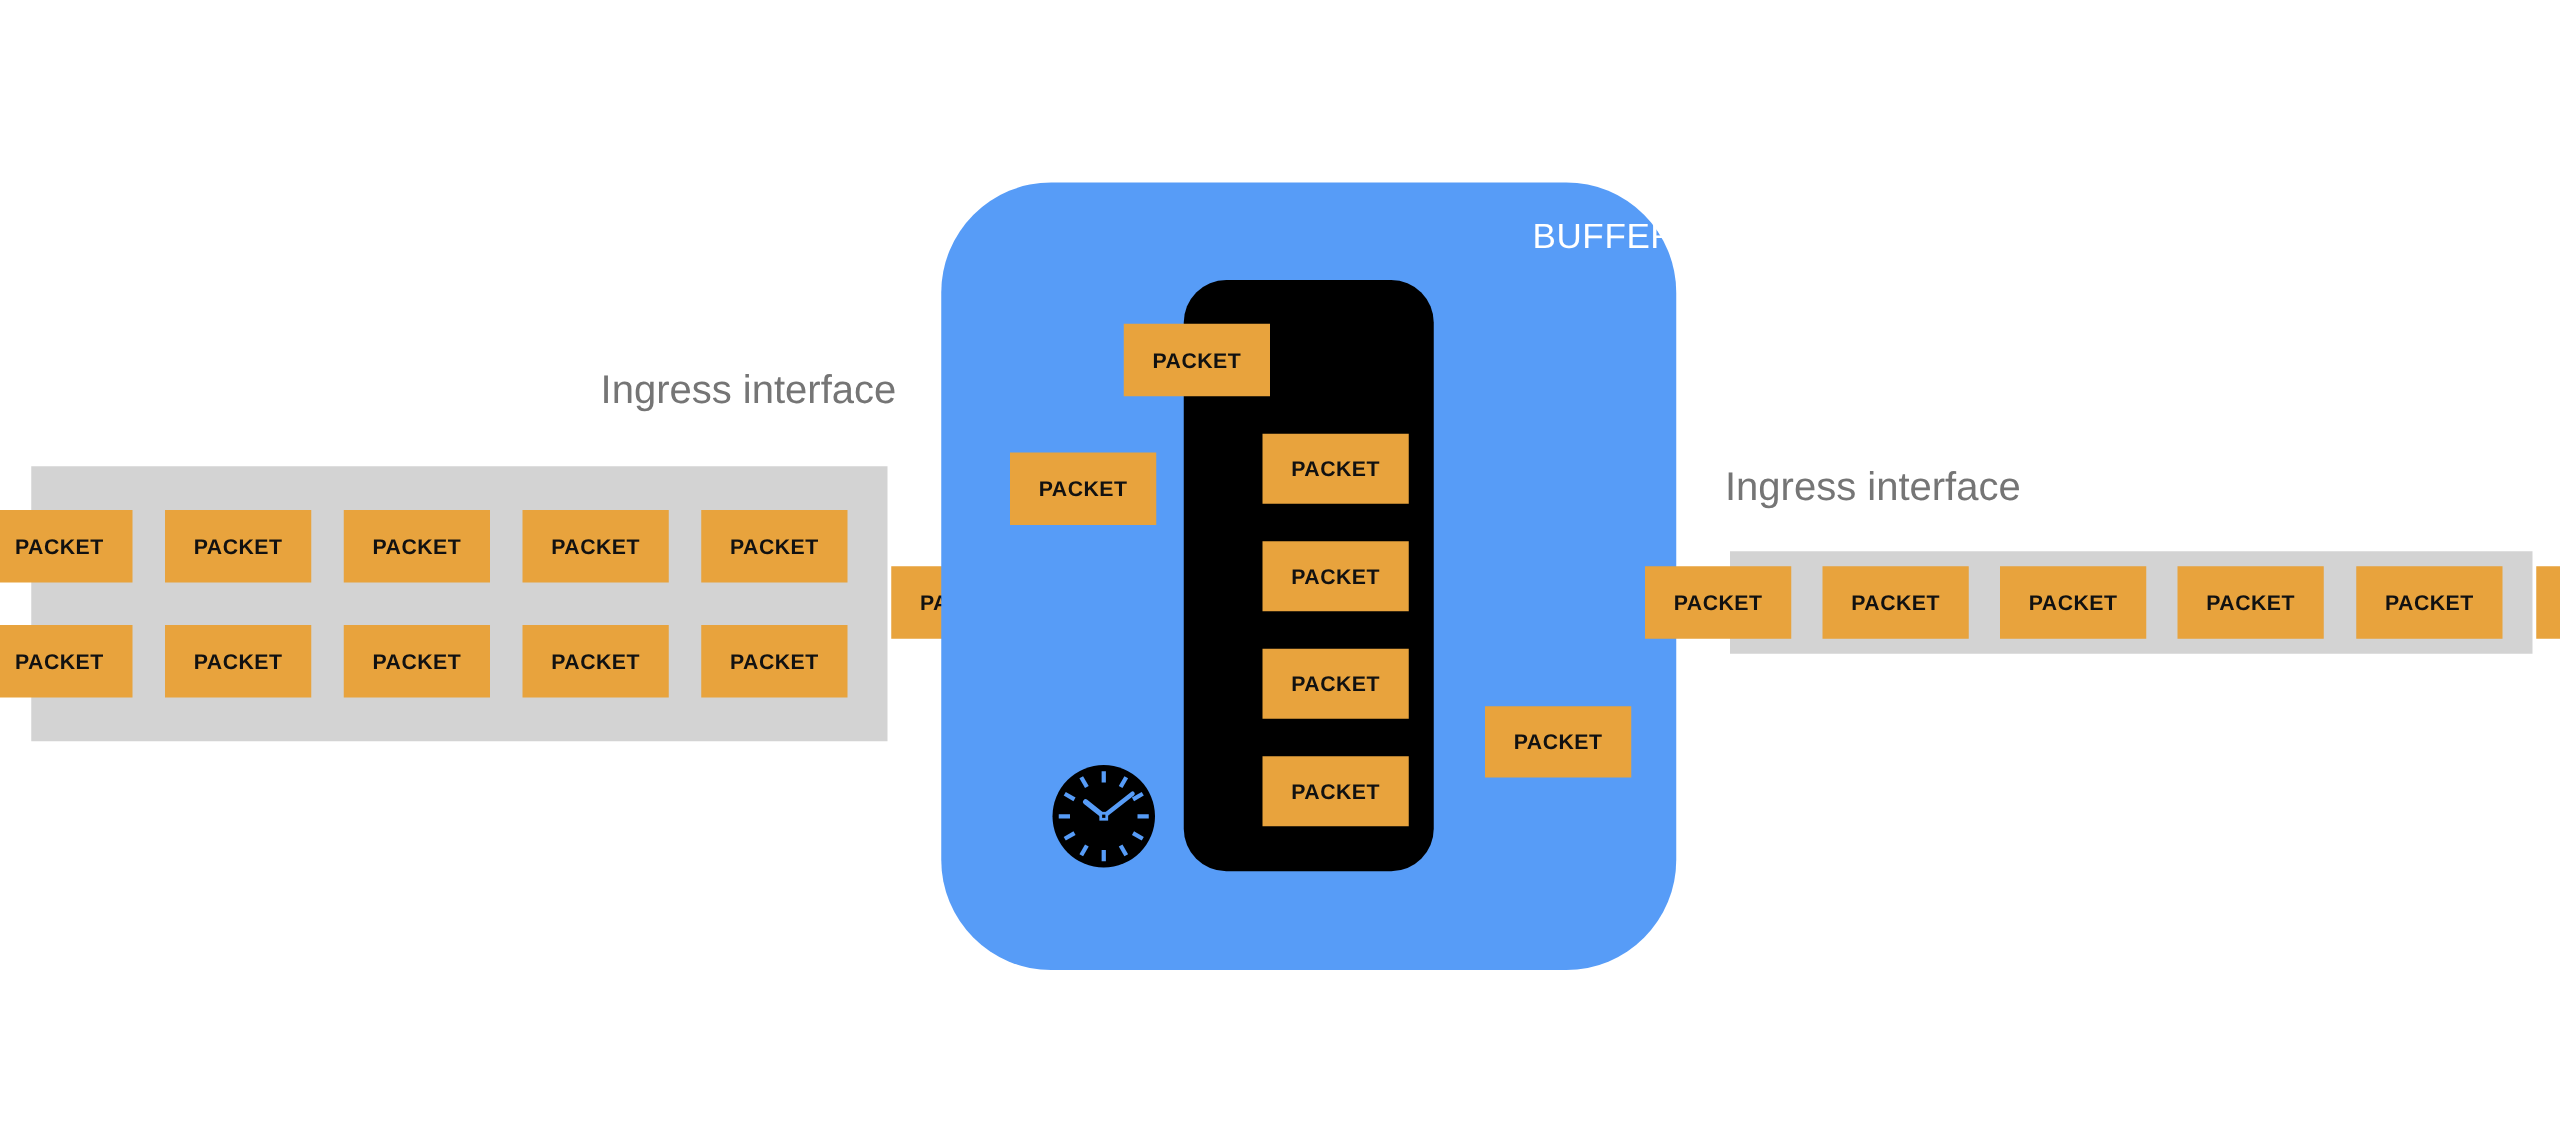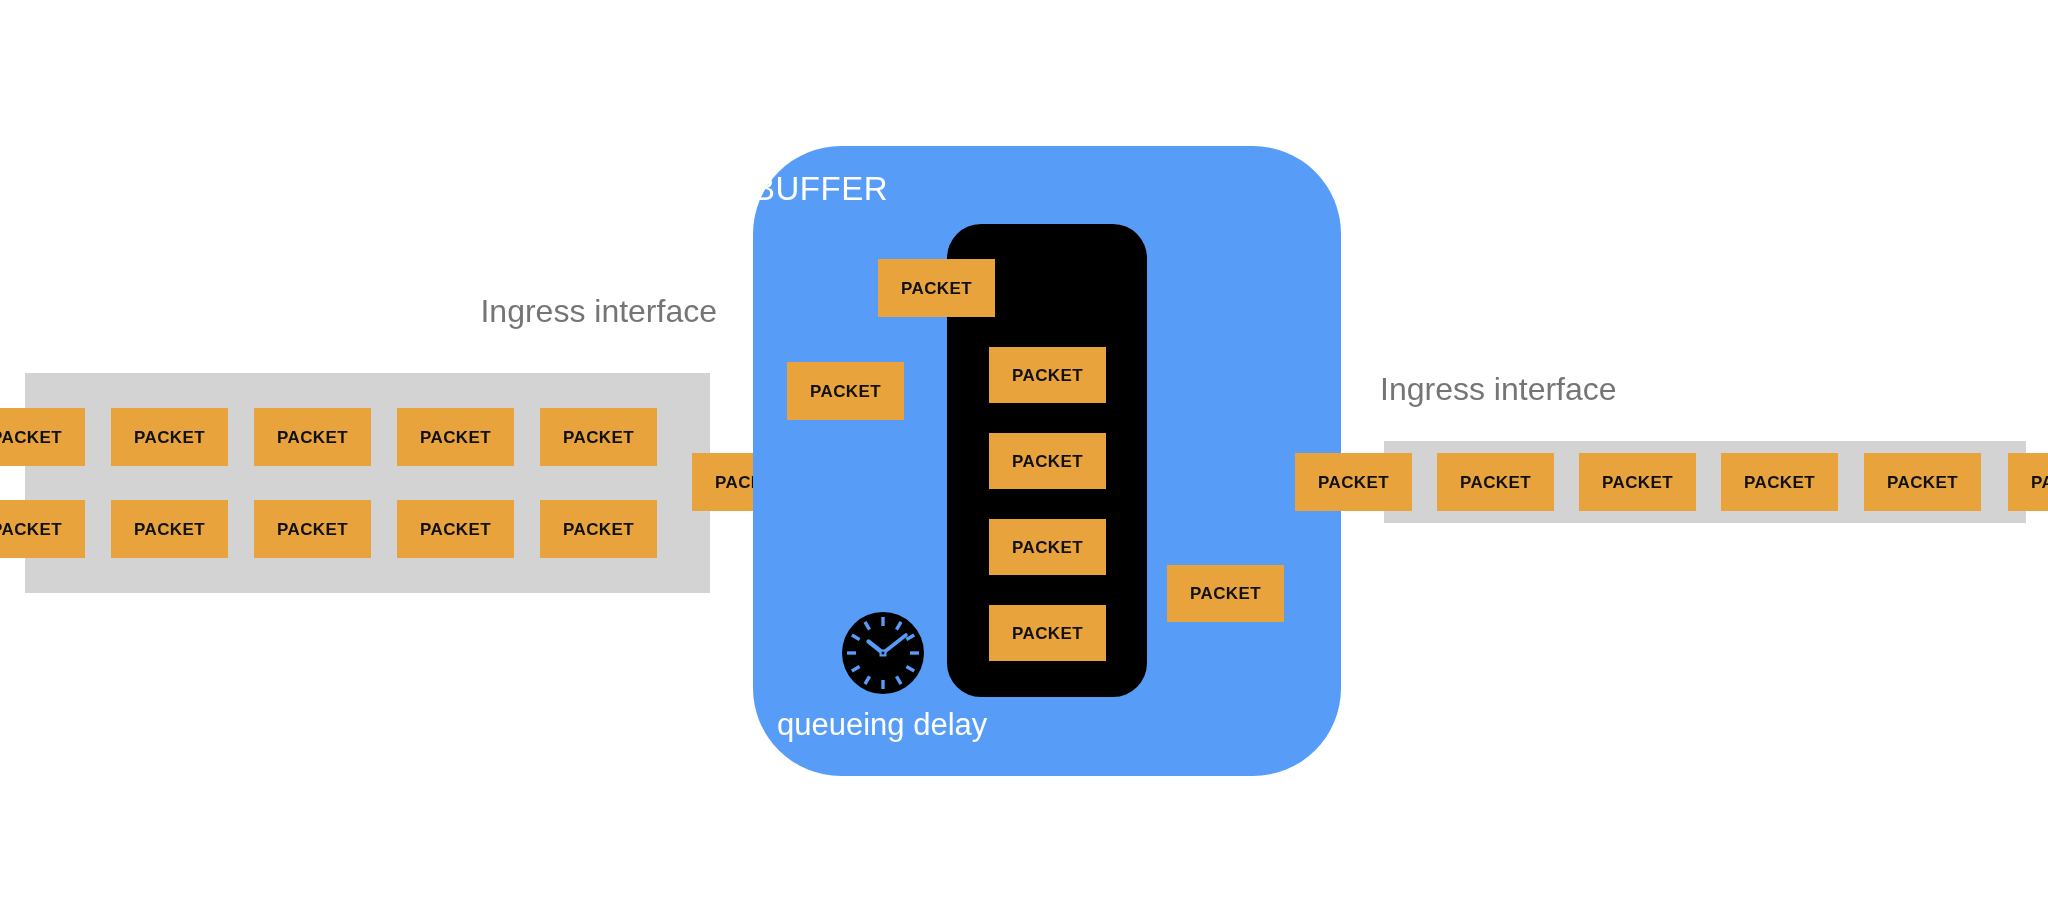--- a/index.html
+++ b/index.html
@@ -24,40 +24,41 @@
     background:var(--interface-gray);
   }
   .packet{
     position:absolute;
     width:117px;height:58px;
     background:var(--packet-orange);
     color:var(--packet-text);
     display:flex;align-items:center;justify-content:center;
     font-size:17px;font-weight:700;letter-spacing:0.4px;
     line-height:1;
+    margin-left:21px;
   }
   .iface-label{
     position:absolute;
     color:var(--label-gray);
     font-size:32px;
     line-height:36px;
     white-space:nowrap;
   }
   .buffer-box{
     position:absolute;
     left:753px;top:146px;width:588px;height:630px;
     background:var(--buffer-blue);
     border-radius:88px;
   }
   .buffer-title{
     position:absolute;
     left:753px;top:170px;width:588px;
-    text-align:left;
+    text-align:right;
     color:var(--light-text);
-    font-size:33px;line-height:38px;
+    font-size:28px;line-height:38px;
     letter-spacing:0.5px;
   }
   .queue-col{
     position:absolute;
     left:947px;top:224px;width:200px;height:473px;
     background:var(--queue-black);
     border-radius:34px;
   }
   .queue-caption{
     position:absolute;
@@ -131,21 +132,20 @@
       <line x1="24" y1="10.8" x2="28.5" y2="18.6"></line>
     </g>
 
     <line x1="42" y1="42" x2="65" y2="24" stroke="#579CF7" stroke-width="3.6" stroke-linecap="round"></line>
 
     <line x1="42" y1="42" x2="27.5" y2="30.5" stroke="#579CF7" stroke-width="4.2" stroke-linecap="round"></line>
     <rect x="38.5" y="38.5" width="7" height="7" fill="#579CF7"></rect>
     <rect x="40.7" y="40.7" width="2.6" height="2.6" fill="#000000"></rect>
   </svg>
 
-  <div class="queue-caption">queueing delay</div>
 
   <div class="iface-label" style="left:1380px;top:371px;">Ingress interface</div>
 
   <div class="bar" style="left:1384px;top:441px;width:642px;height:82px;"></div>
 
   <div class="packet" style="left:1295px;top:453px;">PACKET</div>
   <div class="packet" style="left:1437px;top:453px;">PACKET</div>
   <div class="packet" style="left:1579px;top:453px;">PACKET</div>
   <div class="packet" style="left:1721px;top:453px;">PACKET</div>
   <div class="packet" style="left:1864px;top:453px;">PACKET</div>

